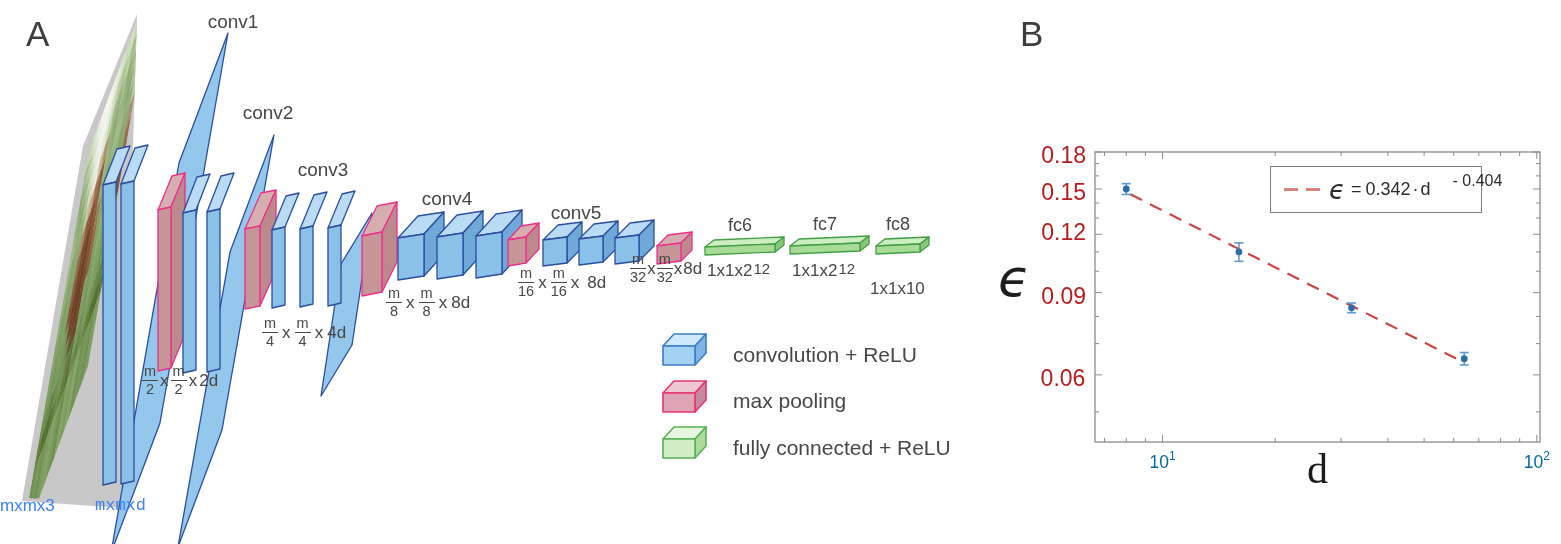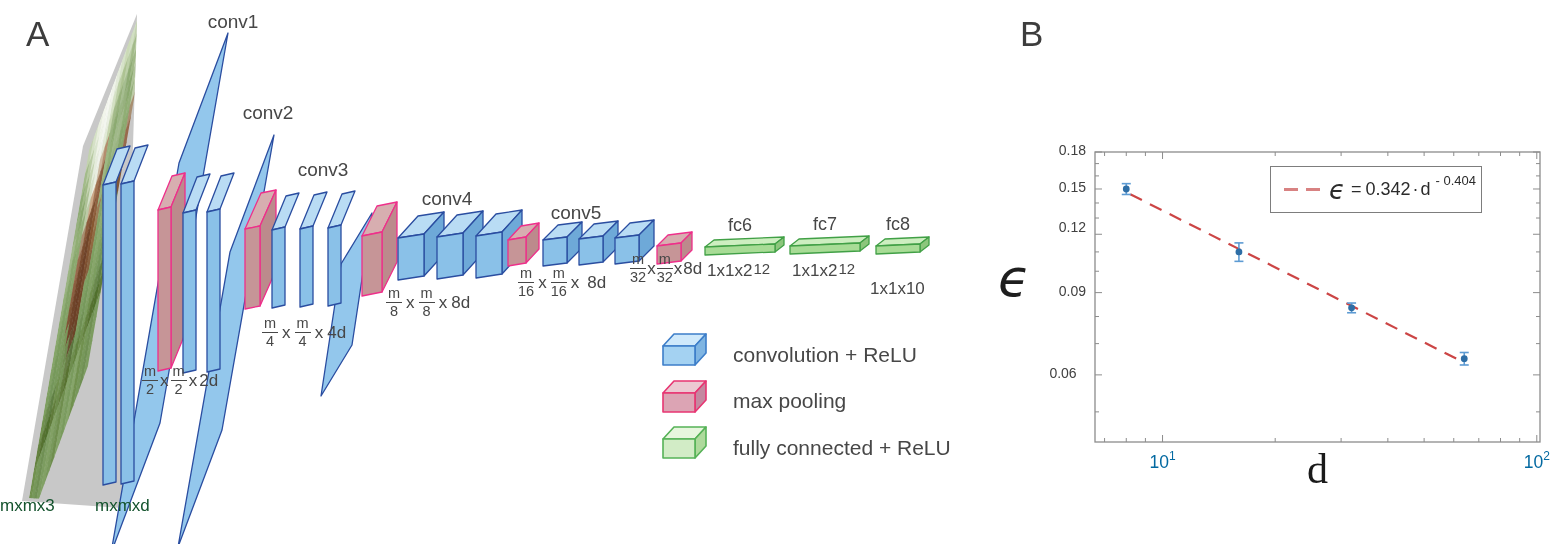--- a/index.html
+++ b/index.html
@@ -7,35 +7,35 @@
         font-family:"Liberation Sans",sans-serif;}
   .panel-label{position:absolute;font-size:35px;color:#3d3d3d;font-family:"Liberation Sans",sans-serif;}
   svg{position:absolute;top:0;}
   svg text{font-family:"Liberation Sans",sans-serif;fill:#474747;}
   .dim{position:absolute;display:flex;align-items:center;gap:4px;
        font-size:17px;color:#474747;white-space:nowrap;line-height:1;}
   .dim .frac{display:inline-flex;flex-direction:column;align-items:center;font-size:14.5px;line-height:1.05;}
   .dim .frac .num{border-bottom:1.5px solid #474747;padding:0 2px 1px;}
   .dim .frac .den{padding-top:1px;}
   .dim sup{font-size:15px;position:relative;top:-2px;left:1px;}
-  .plain-dim{position:absolute;font-size:17px;color:#14532d;white-space:nowrap;}
-  .ytick-label{position:absolute;width:46px;text-align:right;font-size:14px;color:#404040;}
+  .plain-dim{position:absolute;font-size:17px;color:#3b82f6;white-space:nowrap;}
+  .ytick-label{position:absolute;width:46px;text-align:right;font-size:23px;color:#b91c1c;}
   .xtick-label{position:absolute;width:50px;text-align:center;font-size:17.5px;color:#0369a1;}
   .xtick-label sup{font-size:12px;position:relative;top:-1px;}
   #eps-label{position:absolute;font-size:52px;font-style:italic;color:#1e1e1e;
              font-family:"DejaVu Sans",sans-serif;}
   #d-label{position:absolute;font-size:42px;color:#1a1a1a;font-family:"Liberation Serif",serif;}
   #fit-legend{position:absolute;left:1270px;top:166px;width:212px;height:47px;
               border:1.5px solid #7d7d7d;background:#fff;display:flex;align-items:center;
               padding:0 0 0 13px;box-sizing:border-box;gap:9px;}
   #fit-legend .dash-sample{display:flex;gap:8px;align-items:center;}
   #fit-legend .dash-sample span{display:block;width:14px;height:2.5px;background:#d88282;}
   #fit-legend .eq{display:flex;align-items:center;color:#2b2b2b;font-size:18px;gap:4px;}
   #fit-legend .eq .eps{font-size:26px;font-style:italic;font-family:"DejaVu Sans",sans-serif;margin-right:2px;}
-  #fit-legend .eq .expo{font-size:13px;position:relative;top:-9px;left:1px;white-space:nowrap;}
+  #fit-legend .eq .expo{font-size:16px;position:relative;top:-9px;left:18px;white-space:nowrap;}
 </style>
 </head>
 <body>
 
 <div id="page">
 
   <div class="panel-label" style="left:26px;top:14px;">A</div>
 
   <svg id="panelA" width="1000" height="544" viewBox="0 0 1000 544" style="left:0;">
     <defs>
@@ -395,21 +395,21 @@
       <polygon points="663,439 674,427 706,427 695,439" fill="#e7f6de"></polygon>
       <polygon points="695,439 706,427 706,446 695,458" fill="#aeda9c"></polygon>
       <polygon points="663,439 695,439 695,458 663,458" fill="#d2ecc6"></polygon>
     </g>
     <text x="733" y="362" font-size="21">convolution + ReLU</text>
     <text x="733" y="408" font-size="21">max pooling</text>
     <text x="733" y="455" font-size="21">fully connected + ReLU</text>
   </svg>
 
   <div class="plain-dim" style="left:0px;top:496px;">mxmx3</div>
-  <div class="plain-dim" style="left:95px;top:496px;">mxmxd</div>
+  <div class="plain-dim" style="left:95px;top:496px;font-family:Liberation Mono, monospace;">mxmxd</div>
 
   <div class="dim" style="left:142px;top:364px;gap:2px;">
     <span class="frac">
         <span class="num">m</span>
         <span class="den">2</span>
       </span>
     <span>x</span>
     <span class="frac">
         <span class="num">m</span>
         <span class="den">2</span>

